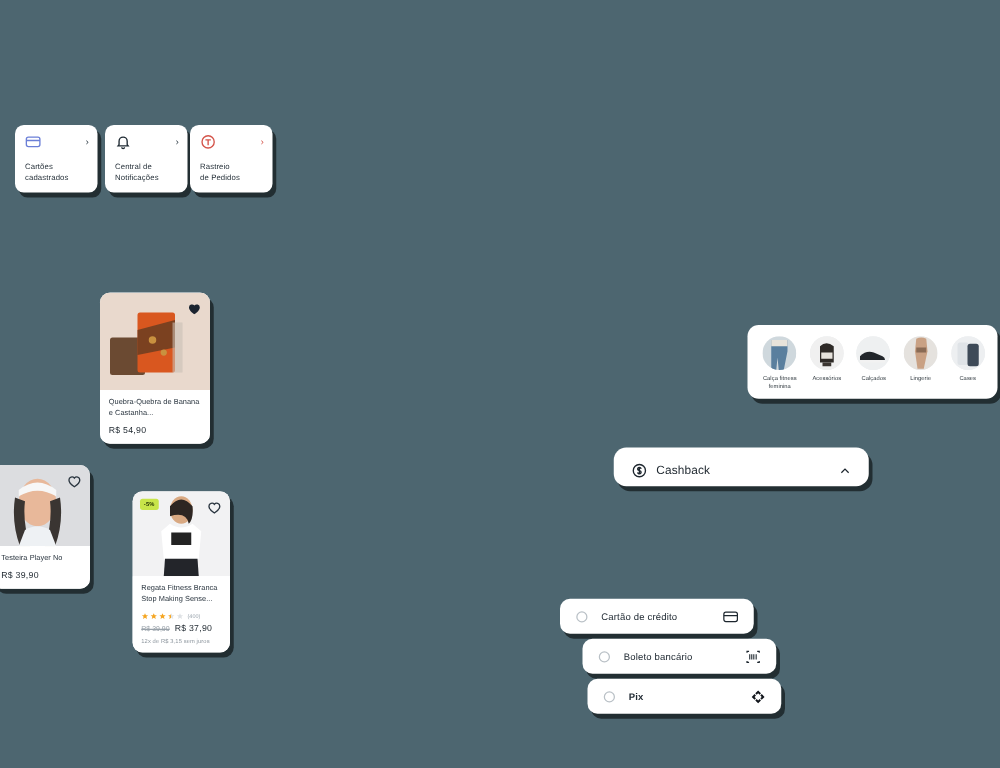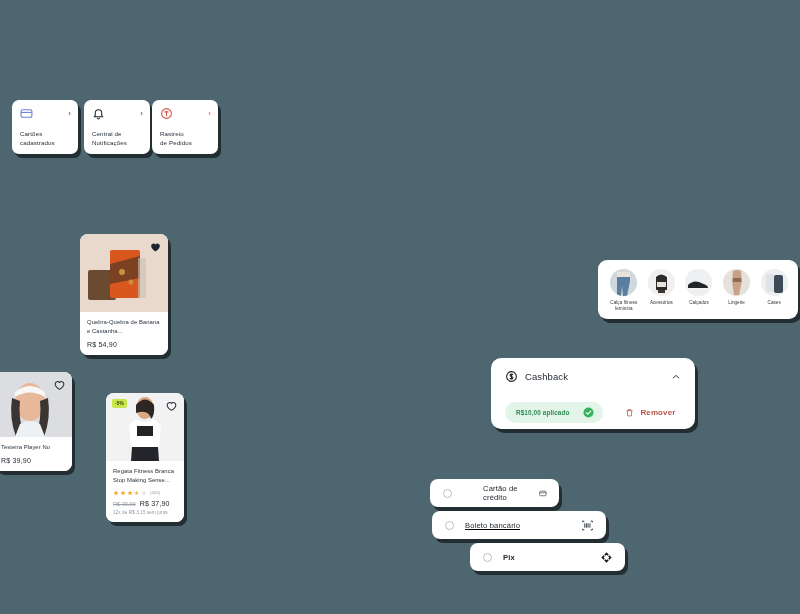--- a/index.html
+++ b/index.html
@@ -312,47 +312,32 @@
         <svg class="cb-coin" viewBox="0 0 24 24" fill="none" stroke="#1d262e" stroke-width="2">
           <circle cx="12" cy="12" r="9"></circle>
             <path d="M12 7v10M14.5 9.5a2.5 2.5 0 00-5 .5c0 2.5 5 1.5 5 4a2.5 2.5 0 01-5 .5"></path>
         </svg>
         <span class="cb-title">Cashback</span>
       </div>
       <svg class="cb-chev" viewBox="0 0 24 24" fill="none" stroke="#1d262e" stroke-width="2.4">
         <path d="M5 15l7-7 7 7"></path>
       </svg>
     </div>
-    <div class="cb-row">
-      <div class="cb-pill">
-        <span class="cb-pill-text">R$10,00 aplicado</span>
-        <svg class="cb-check" viewBox="0 0 24 24">
-          <circle cx="12" cy="12" r="11" fill="#34b35f"></circle>
-          <path d="M7 12.5l3.3 3.3L17 9" fill="none" stroke="#fff" stroke-width="2.4" stroke-linecap="round"></path>
-        </svg>
-      </div>
-      <div class="cb-remove">
-        <svg class="cb-trash" viewBox="0 0 24 24" fill="none" stroke="#b5534a" stroke-width="2">
-          <path d="M4 7h16M9 7V4h6v3M6 7l1 14h10l1-14"></path>
-        </svg>
-        <span class="cb-remove-text">Remover</span>
-      </div>
-    </div>
-  </div>
-
-  <div class="card pay-row" style="left:430px; top:479px; width:129px;gap:20px;">
+  </div>
+
+  <div class="card pay-row" style="left:448px; top:479px; width:155px;">
     <span class="radio"></span>
     <span class="pay-label">Cartão de crédito</span>
     <svg class="pay-icon" viewBox="0 0 24 24" fill="none" stroke="#1d262e" stroke-width="1.8">
       <rect x="2" y="5" width="20" height="14" rx="3"></rect>
         <path d="M2 10h20"></path>
     </svg>
   </div>
 
-  <div class="card pay-row" style="left:432px; top:511px; width:174px;text-decoration:underline;">
+  <div class="card pay-row" style="left:466px; top:511px; width:155px;">
     <span class="radio"></span>
     <span class="pay-label">Boleto bancário</span>
     <svg class="pay-icon" viewBox="0 0 24 24" fill="none" stroke="#1d262e" stroke-width="1.8">
       <path d="M3 6V4h3M21 6V4h-3M3 18v2h3M21 18v2h-3"></path>
       <path d="M7 8v8M10 8v8M13 8v8M16.5 8v8" stroke-width="1.6"></path>
     </svg>
   </div>
 
   <div class="card pay-row" style="left:470px; top:543px; width:155px;font-weight:bold;">
     <span class="radio"></span>

